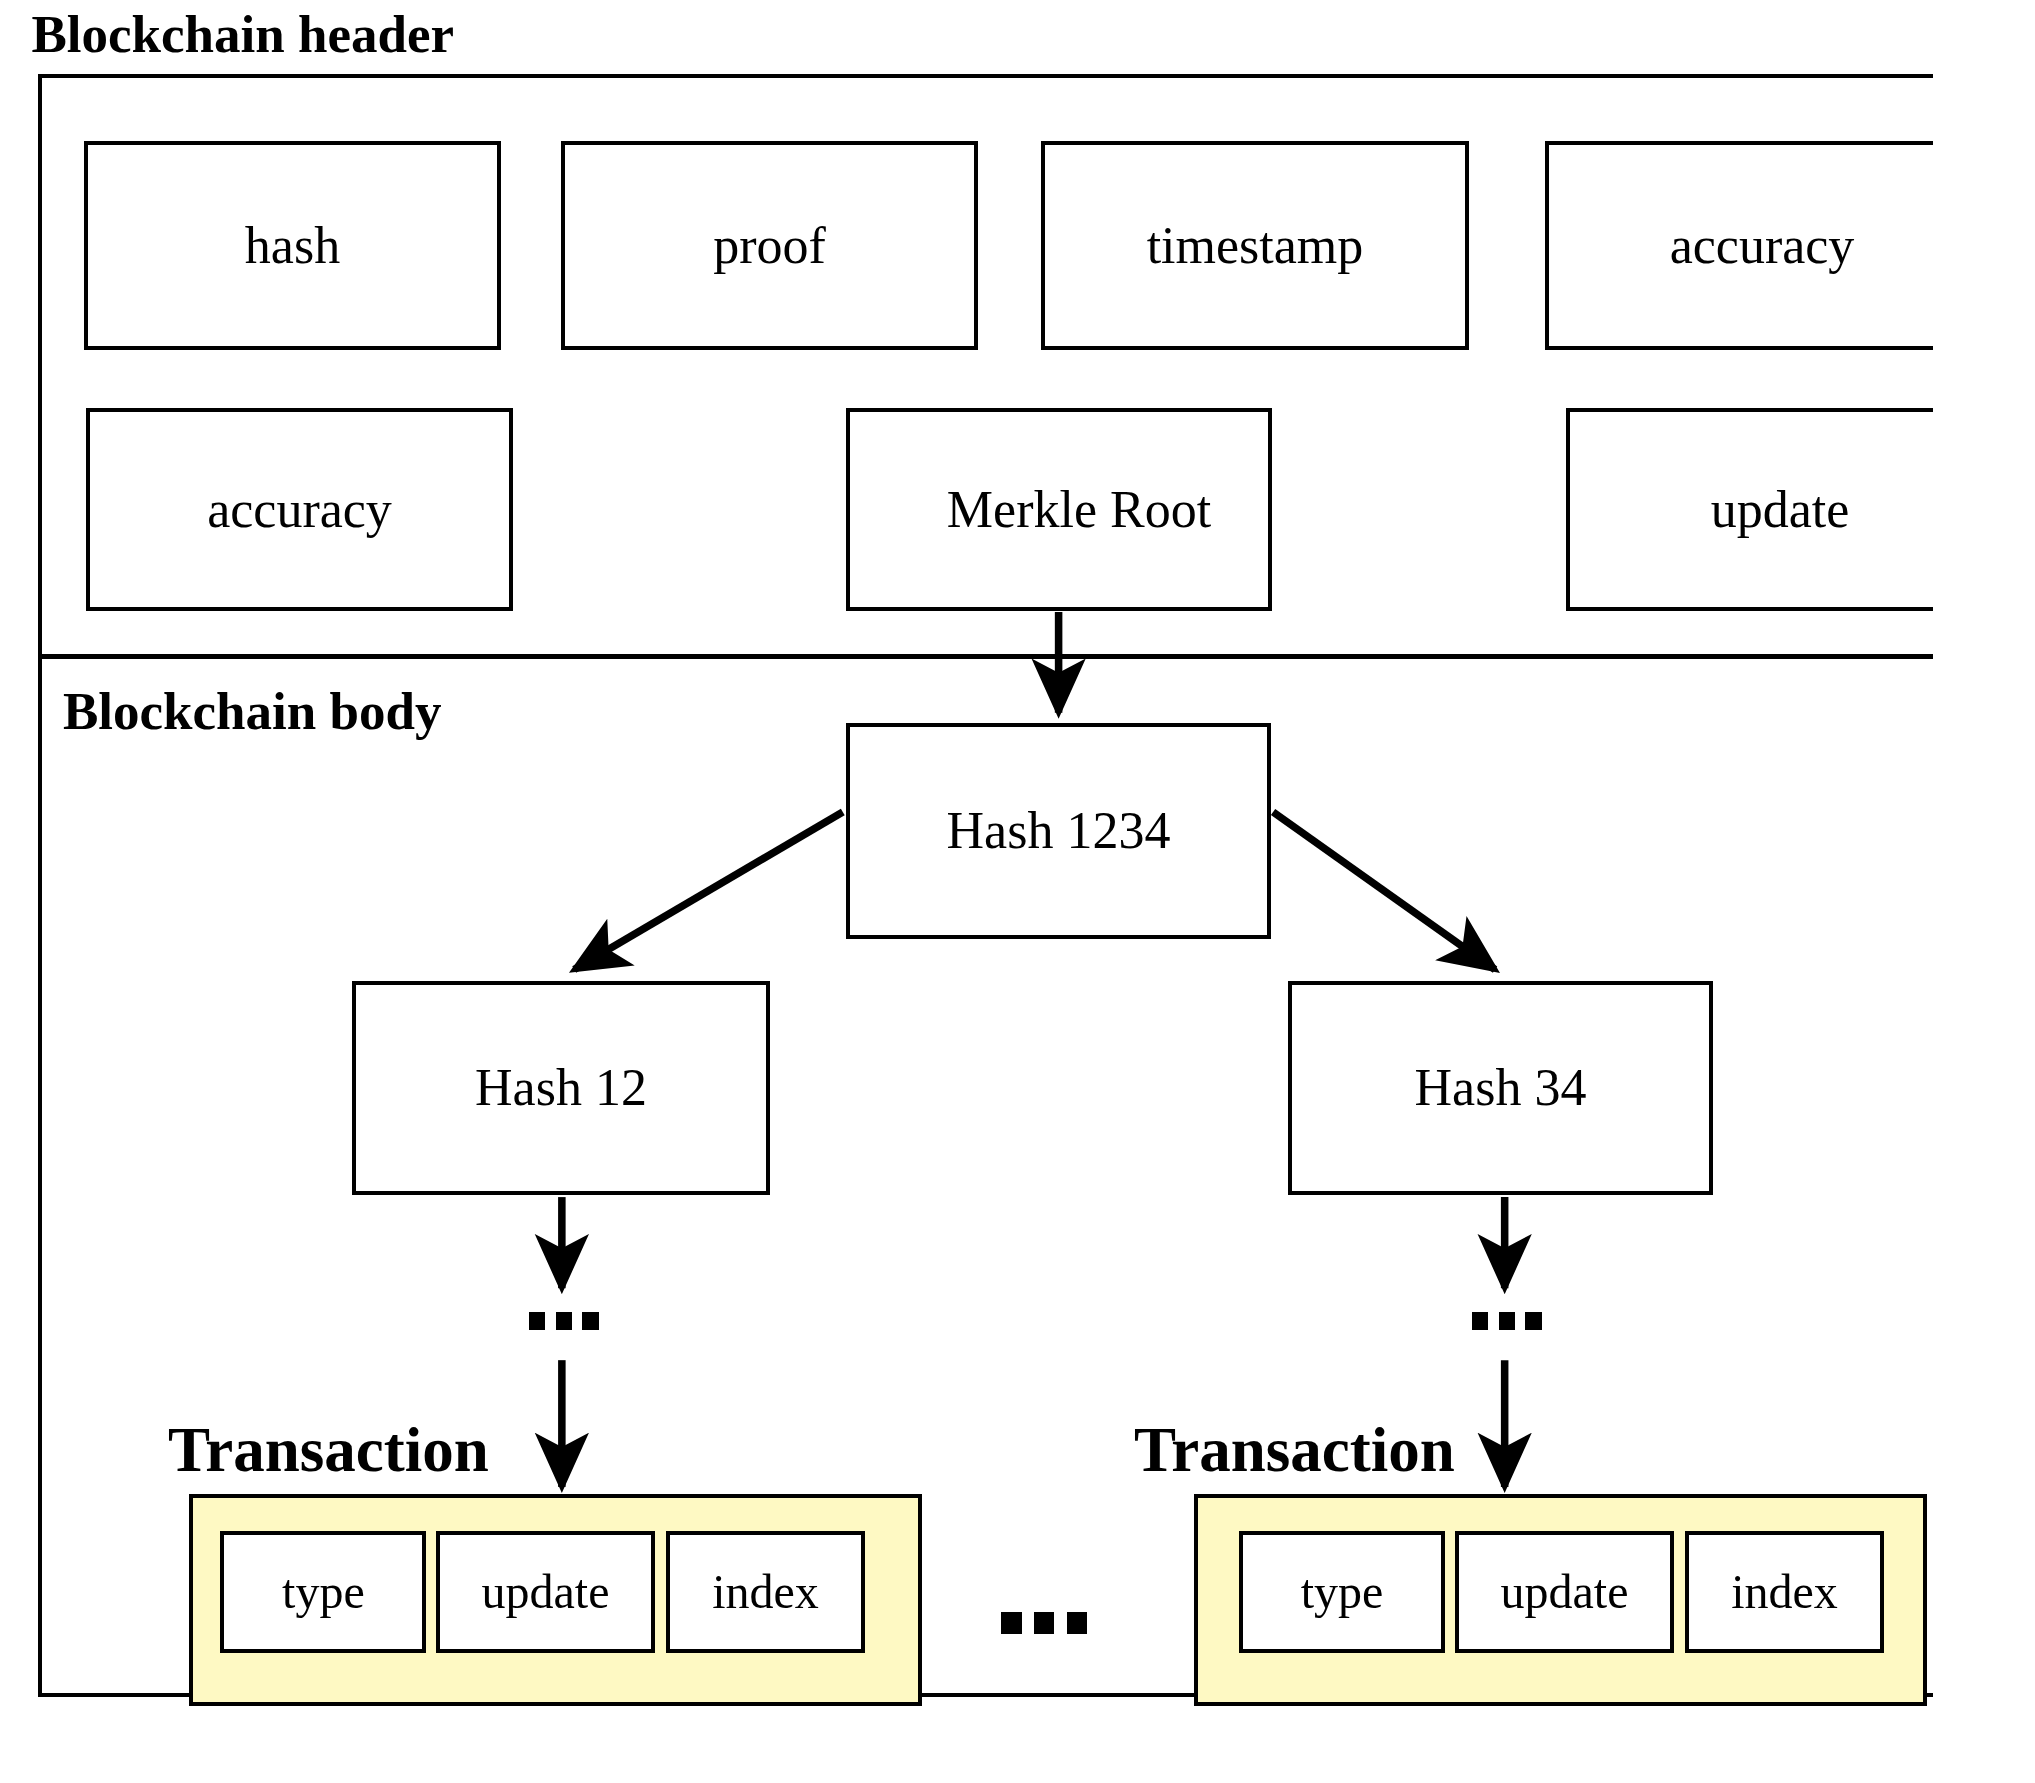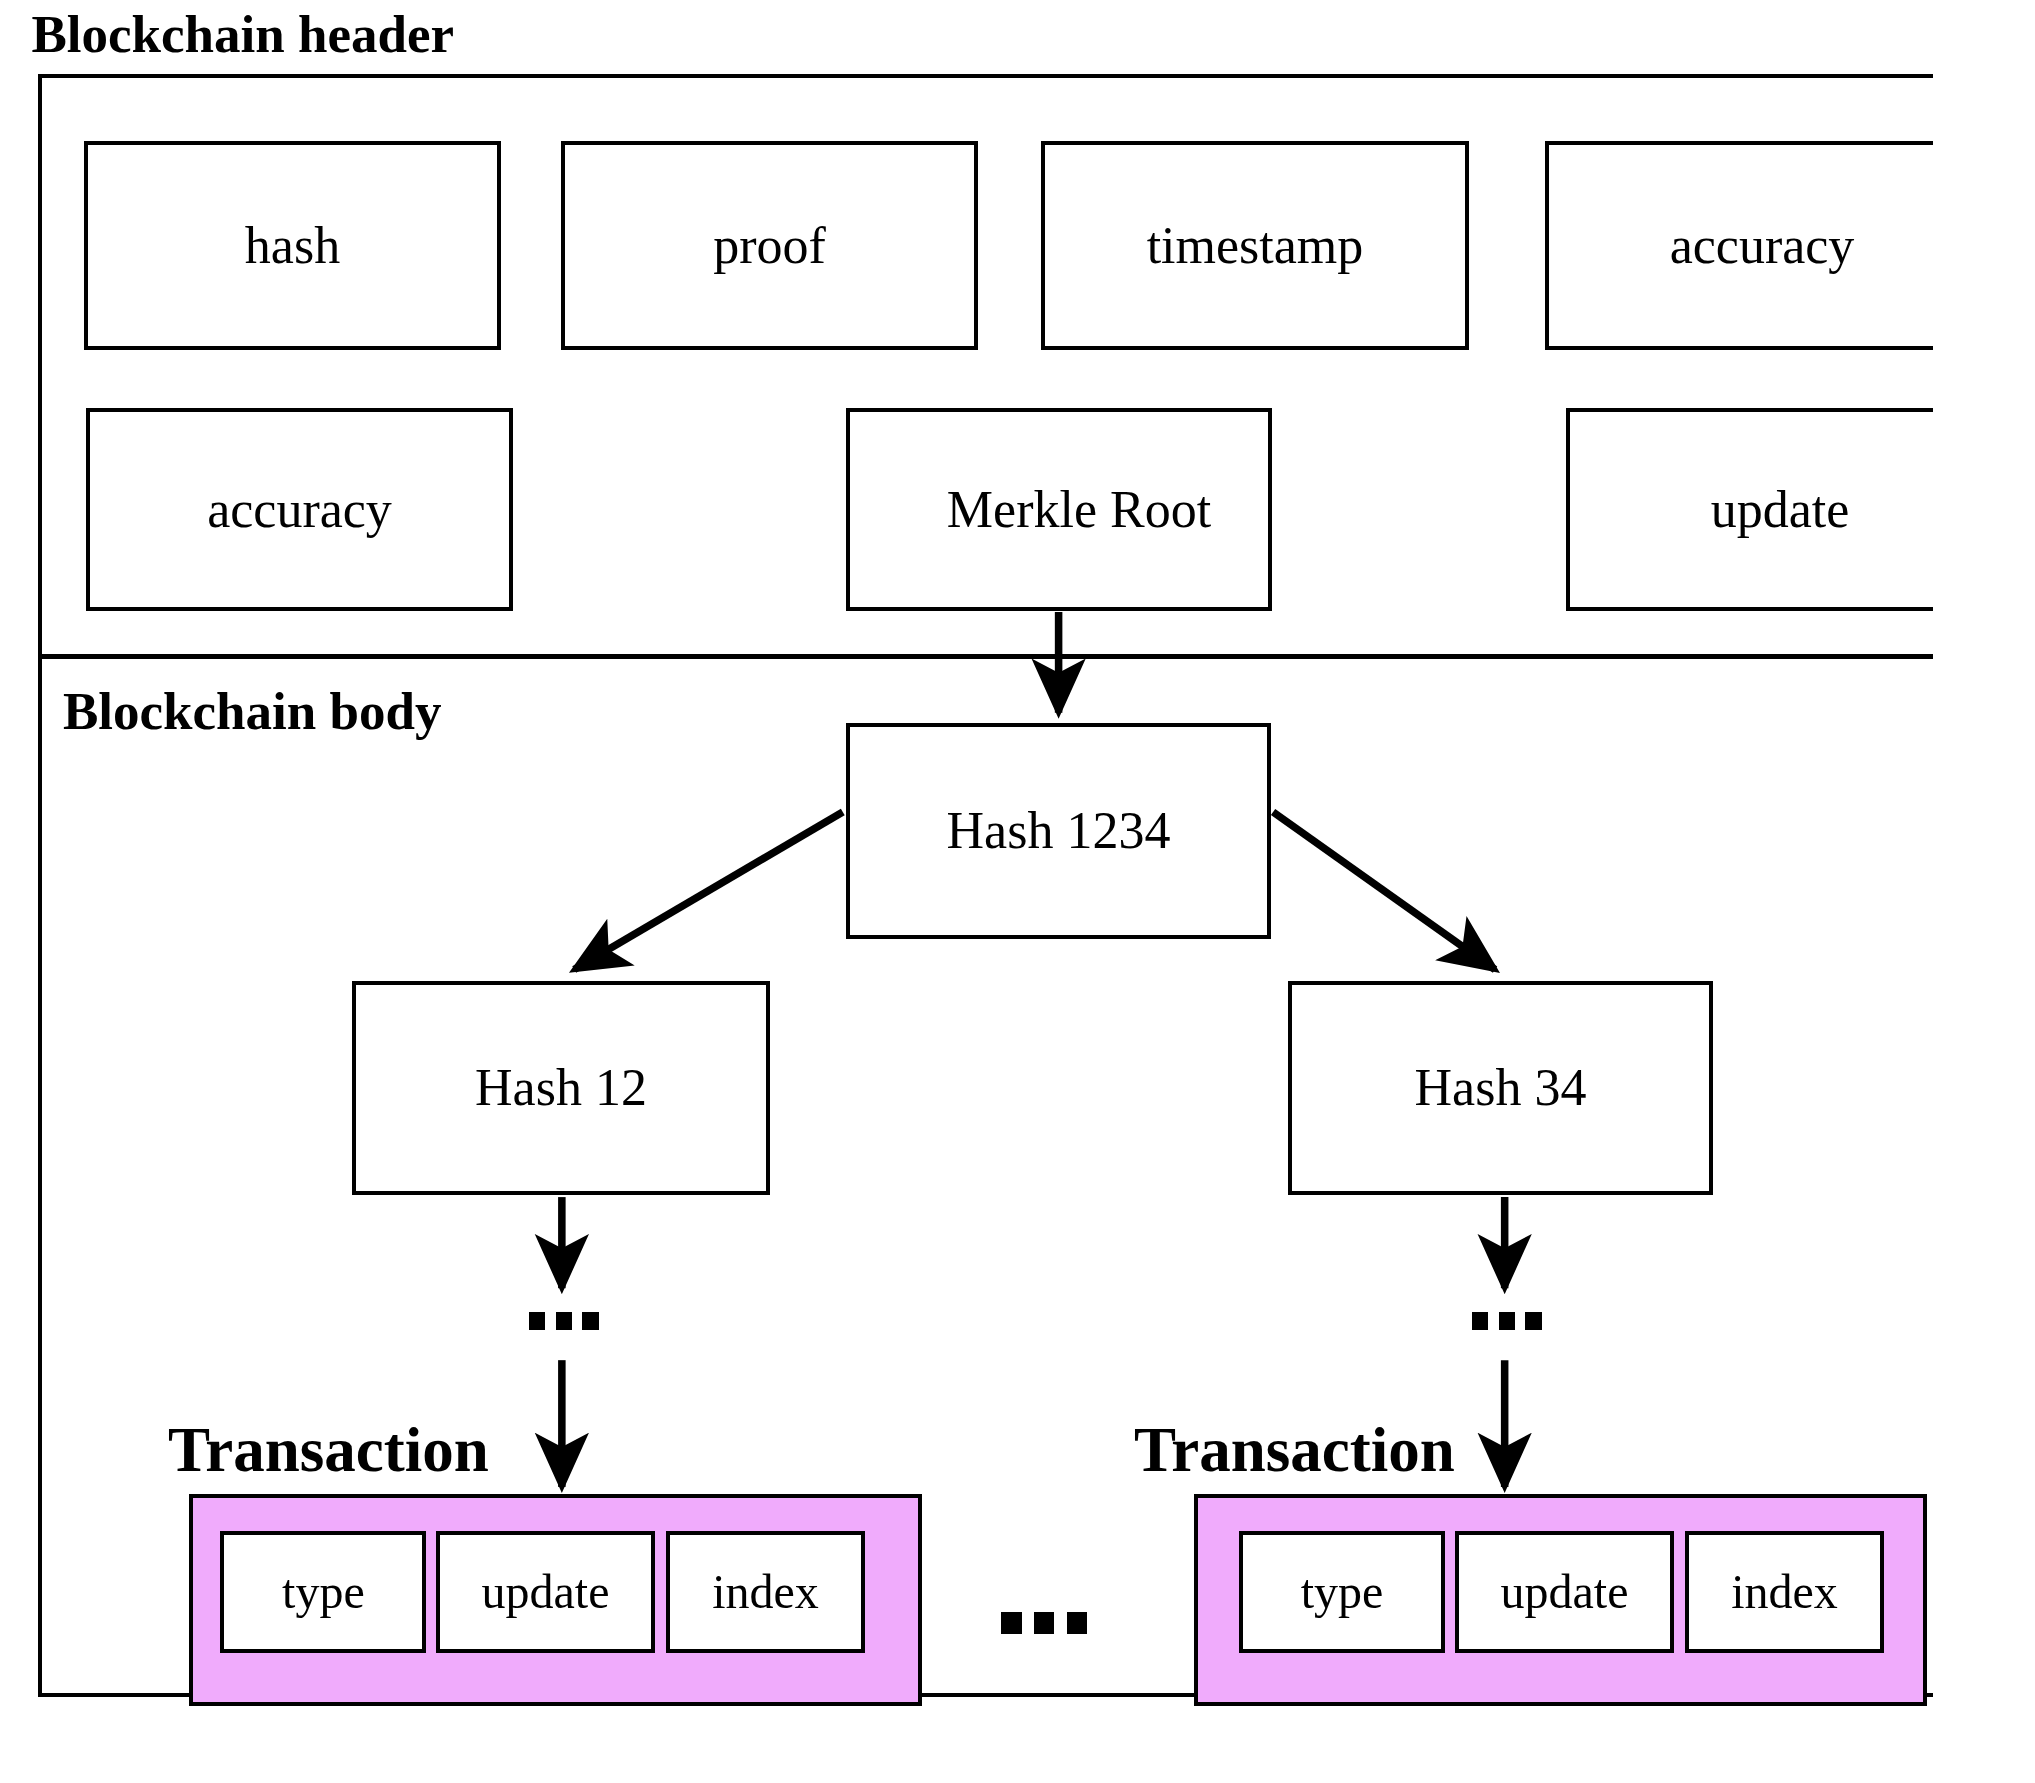--- a/index.html
+++ b/index.html
@@ -67,21 +67,21 @@
     color: #000;
     white-space: nowrap;
     text-align: center;
   }
 
   
   .tx-box {
     position: absolute;
     box-sizing: border-box;
     border: 4.8px solid #000;
-    background: #f0abfc;
+    background: #fef9c3;
   }
   .tx-field {
     position: absolute;
     box-sizing: border-box;
     border: 4.8px solid #000;
     background: #fff;
     display: flex;
     align-items: center;
     justify-content: center;
     font-size: 48px;

